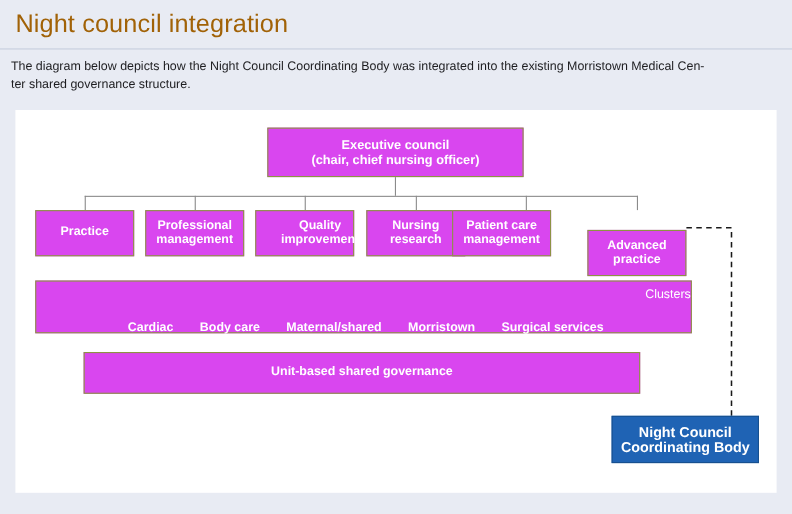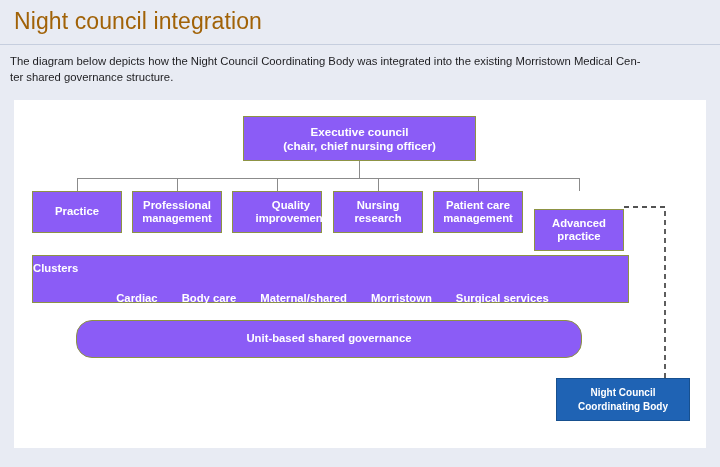--- a/index.html
+++ b/index.html
@@ -42,61 +42,61 @@
     position:absolute;
     box-sizing:border-box;
     display:flex;align-items:center;justify-content:center;
     text-align:center;
     color:#ffffff;
     font-weight:bold;
     line-height:13.5px;
     z-index:3;
   }
   .olive{
-    background:#8b5cf6;
+    background:#d946ef;
     border:1px solid #8d9344;
   }
   .blue{
     background:#1f63b4;
     border:1px solid #17508f;
   }
 
   .node .inner{padding:0 4px;}
 
   
   .n-exec{left:243px;top:116px;width:233px;height:45px;font-size:11.6px;}
   
   .mid{top:191px;height:42px;width:90px;font-size:11.3px;}
   .n-practice{left:32px;}
   .n-profdev{left:132px;}
   .n-quality{left:232px;padding-left:28px;}
   .n-nursing{left:333px;}
-  .n-patient{left:433px;text-align:center;}
+  .n-patient{left:411px;text-align:center;}
   .n-advanced{left:534px;margin-top:18px;}
 
   
   .n-clusters{
     left:32px;top:255px;width:597px;height:48px;
     display:block;font-size:11.3px;
   }
   .n-clusters .c-title{
-    text-align:left;margin-top:6px;font-size:11.3px;font-weight:bold;
+    text-align:right;margin-top:6px;font-size:11.3px;font-weight:normal;
   }
   .n-clusters .c-items{
     margin-top:16px;padding-left:4px;
     display:flex;justify-content:center;
     font-size:11.3px;font-weight:bold;
   }
   .n-clusters .c-items span{margin:0 12px;white-space:nowrap;}
 
   
-  .n-unit{left:76px;top:320px;width:506px;height:38px;font-size:11.3px;border-radius:16px;}
-
-  
-  .n-night{left:556px;top:378px;width:134px;height:43px;font-size:10px;}
+  .n-unit{left:76px;top:320px;width:506px;height:38px;font-size:11.3px;}
+
+  
+  .n-night{left:556px;top:378px;width:134px;height:43px;font-size:13px;}
 
   
   .ln{position:absolute;background:#8b8b8b;z-index:1;}
   .v{width:1px;}
   .h{height:1px;}
 
   
   .ln-exec-down{left:359px;top:161px;height:17px;}
   
   .ln-bus{left:77px;top:178px;width:503px;}

